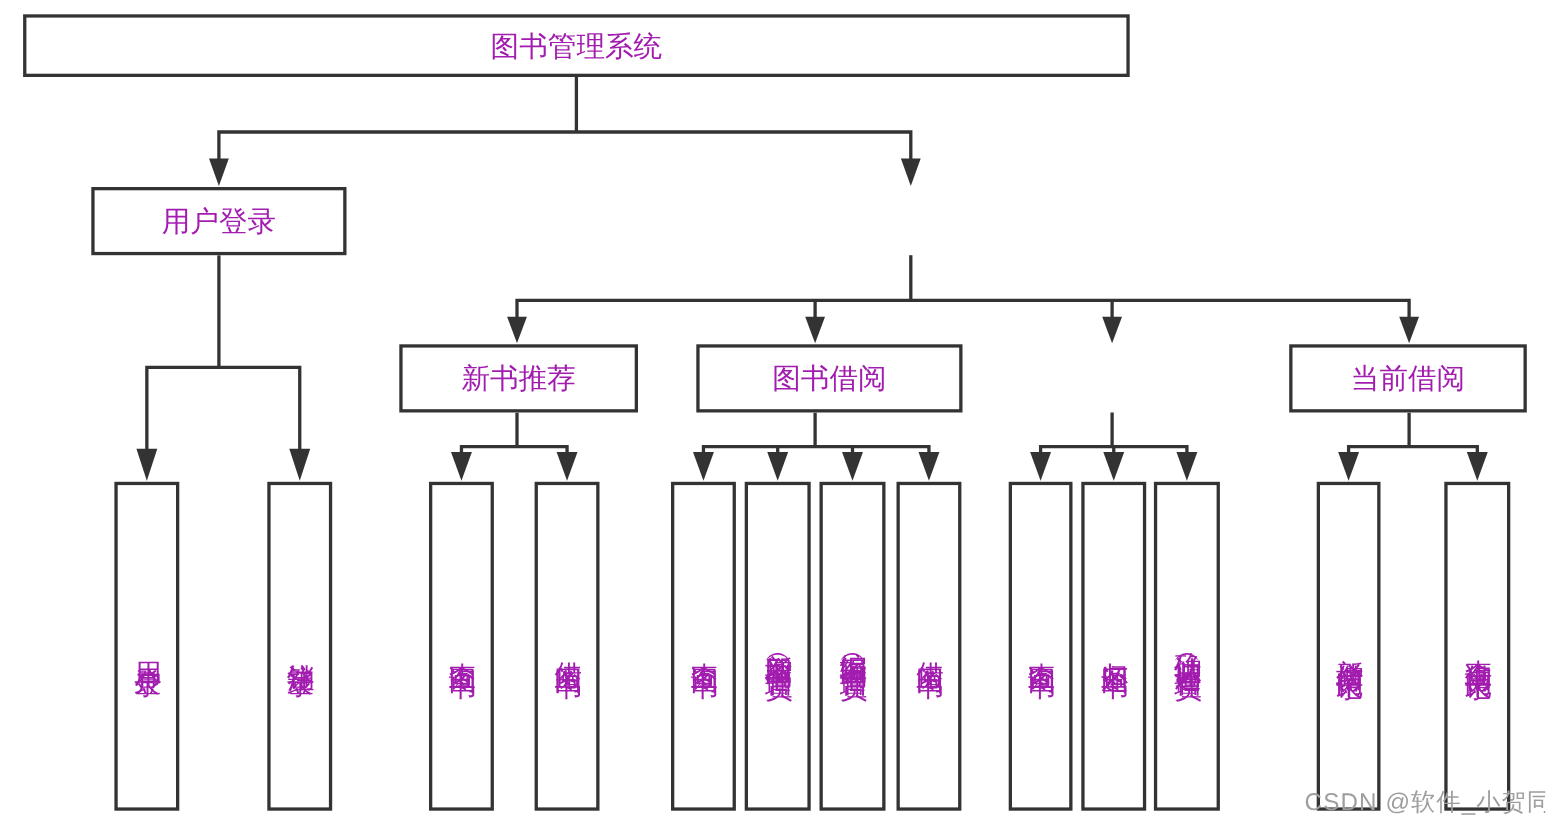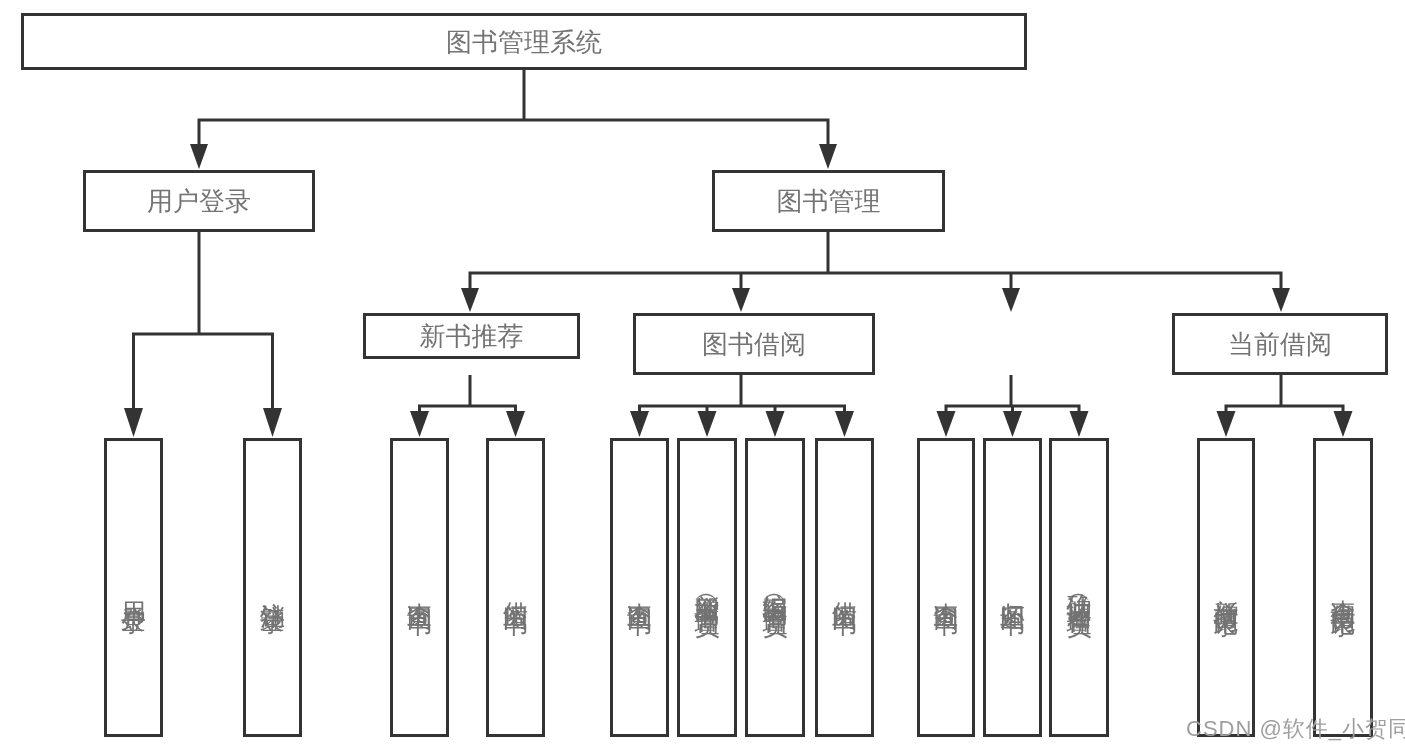--- a/index.html
+++ b/index.html
@@ -13,37 +13,37 @@
   }
   #wires { position: absolute; left: 0; top: 0; z-index: 1; }
   .box {
     position: absolute;
     box-sizing: border-box;
     border: 3px solid #333333;
     background: #ffffff;
     display: flex;
     align-items: center;
     justify-content: center;
-    color: #737373;
+    color: #a21caf;
     font-size: 26px;
     line-height: 1;
     z-index: 2;
   }
   .vbox {
     writing-mode: vertical-rl;
     text-orientation: mixed;
     font-size: 25px;
     letter-spacing: 3px;
   }
   .vbox .label { white-space: nowrap; }
   
   .b-root   { left: 21px;   top: 13px;  width: 1006px; height: 57px; }
   .b-l2a    { left: 83px;   top: 170px; width: 232px;  height: 62px; }
   .b-l2b    { left: 712px;  top: 170px; width: 233px;  height: 62px; }
-  .b-l3a    { left: 363px;  top: 313px; width: 217px;  height: 46px; }
+  .b-l3a    { left: 363px;  top: 313px; width: 217px;  height: 62px; }
   .b-l3b    { left: 633px;  top: 313px; width: 242px;  height: 62px; }
   .b-l3c    { left: 903px;  top: 313px; width: 217px;  height: 62px; }
   .b-l3d    { left: 1172px; top: 313px; width: 216px;  height: 62px; }
   .leaf     { top: 438px; height: 299px; }
   .b-login  { left: 104px;  width: 59px; }
   .b-logout { left: 243px;  width: 59px; }
   .b-nbq    { left: 390px;  width: 59px; }
   .b-nbb    { left: 486px;  width: 59px; }
   .b-bbq    { left: 610px;  width: 59px; }
   .b-bba    { left: 677px;  width: 60px; }
@@ -122,23 +122,20 @@
     </g>
   </svg>
 
   <div class="box b-root">
     <span class="label">图书管理系统</span>
   </div>
 
   <div class="box b-l2a">
     <span class="label">用户登录</span>
   </div>
-  <div class="box b-l2b">
-    <span class="label">图书管理</span>
-  </div>
 
   <div class="box b-l3a">
     <span class="label">新书推荐</span>
   </div>
   <div class="box b-l3b">
     <span class="label">图书借阅</span>
   </div>
   <div class="box b-l3d">
     <span class="label">当前借阅</span>
   </div>

